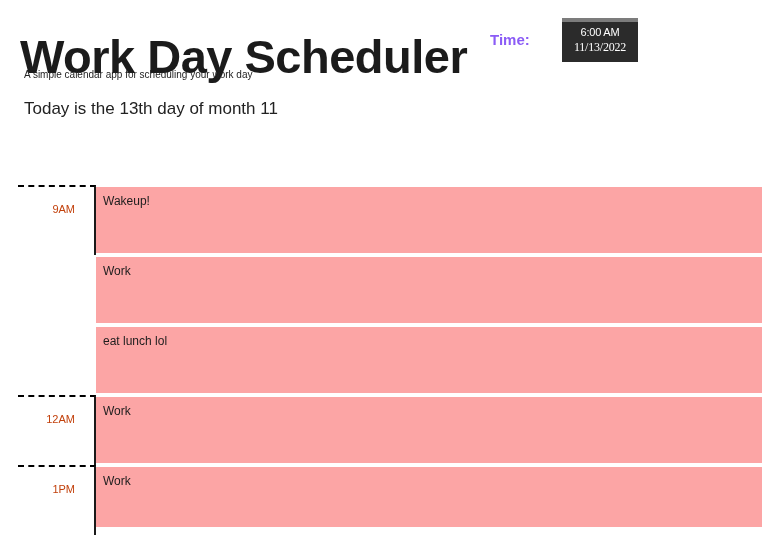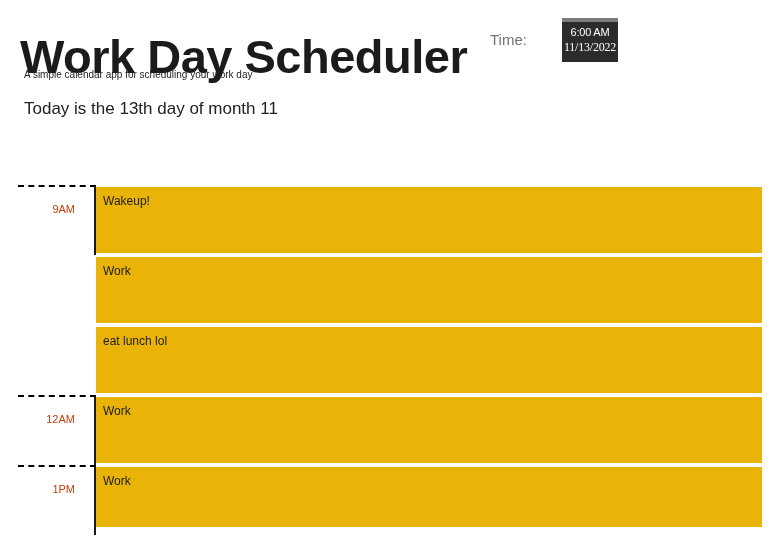--- a/index.html
+++ b/index.html
@@ -59,29 +59,29 @@
     left: 490px;
     top: 14px;
     width: 160px;
     height: 52px;
   }
   #time-label {
     position: absolute;
     left: 0px;
     top: 17px;
     font-size: 15px;
-    font-weight: normal;
-    color: #737373;
+    font-weight: bold;
+    color: #8b5cf6;
     white-space: nowrap;
   }
   #current-time-widget {
     position: absolute;
     left: 72px;
     top: 4px;
-    width: 56px;
+    width: 76px;
     height: 44px;
     background: #2b2b2b;
     border-top: 4px solid #7c7c7c;
     box-sizing: border-box;
     color: #ffffff;
     text-align: center;
     padding-top: 3px;
   }
   #current-time-widget .tw-time {
     font-size: 11px;
@@ -127,21 +127,21 @@
     line-height: 14px;
     color: #c2410c;
     white-space: nowrap;
   }
   .event-cell {
     position: absolute;
     left: 96px;
     top: 2px;
     width: 666px;
     height: 66px;
-    background: #eab308;
+    background: #fca5a5;
     box-sizing: border-box;
     padding: 7px 0 0 7px;
     overflow: hidden;
   }
   .event-text {
     font-size: 12px;
     line-height: 15px;
     color: #1d1d1d;
     white-space: pre-wrap;
     word-break: break-word;

